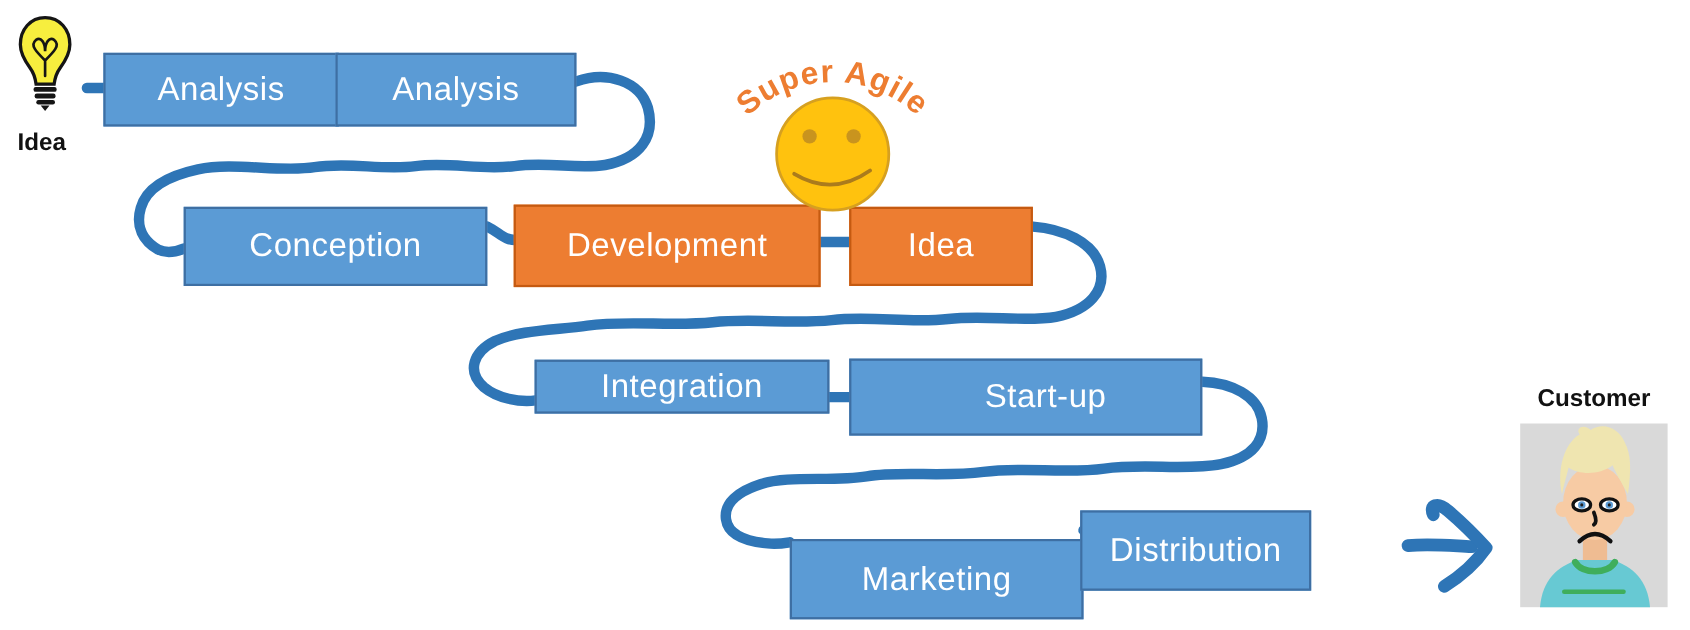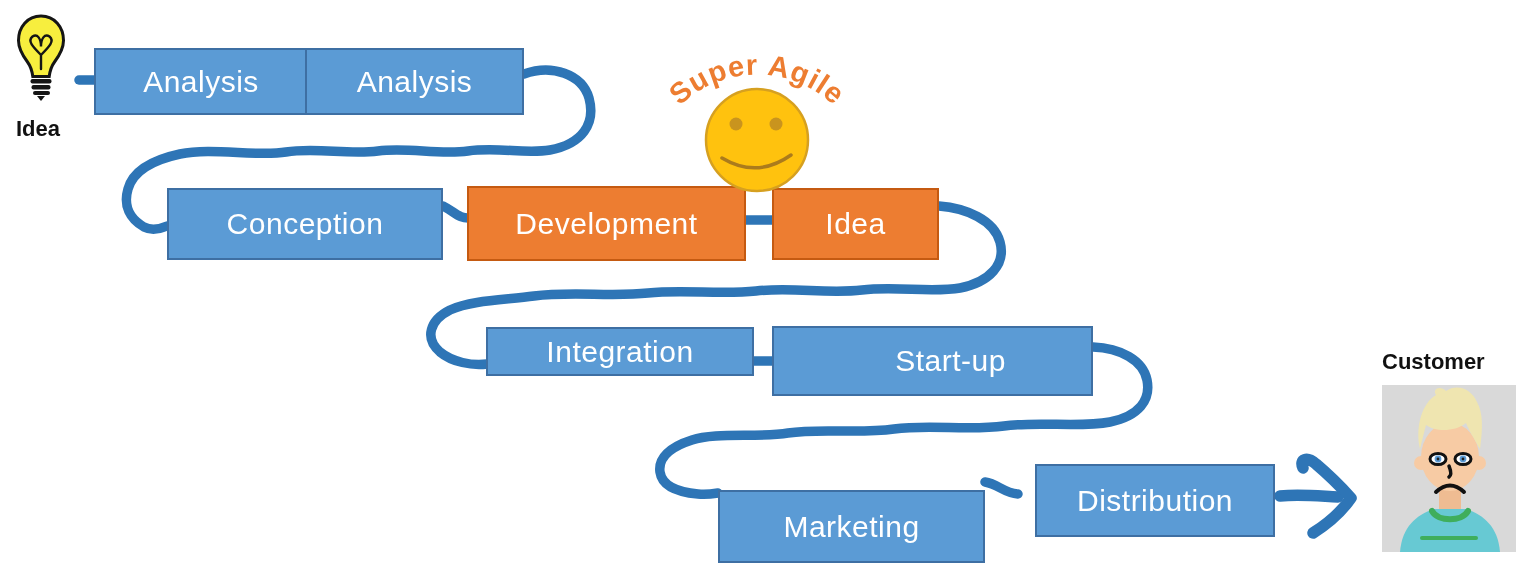--- a/index.html
+++ b/index.html
@@ -141,24 +141,24 @@
   </svg>
 
   <div class="stage blue" style="left:94px;  top:48px;  width:214px; height:67px;">Analysis</div>
   <div class="stage blue" style="left:305px; top:48px;  width:219px; height:67px;">Analysis</div>
   <div class="stage orange" style="left:467px; top:186px; width:279px; height:75px;">Development</div>
   <div class="stage blue" style="left:167px; top:188px; width:276px; height:72px;">Conception</div>
   <div class="stage orange" style="left:772px; top:188px; width:167px; height:72px;">Idea</div>
   <div class="stage blue" style="left:486px; top:327px; width:268px; height:49px;">Integration</div>
   <div class="stage blue" style="left:772px; top:326px; width:321px; height:70px;padding-left:36px;">Start-up</div>
   <div class="stage blue" style="left:718px; top:463px; width:267px; height:73px;margin-top:27px;">Marketing</div>
-  <div class="stage blue" style="left:1035px;top:464px; width:240px; height:73px;">Distribution</div>
+  <div class="stage blue" style="left:982px;top:464px; width:210px; height:73px;">Distribution</div>
 
   <div class="side-label" style="left:16px; top:116px; width:64px;">Idea</div>
-  <div class="side-label" style="left:1382px; top:349px; width:134px; text-align:left;">Customer</div>
+  <div class="side-label" style="left:1382px; top:349px; width:134px; text-align:center;">Customer</div>
 
   <svg class="layer overlay" viewBox="0 0 1536 573">
     <g>
       <circle class="smiley-body" cx="757" cy="140" r="51"></circle>
       <circle class="smiley-eye" cx="736" cy="124" r="6.5"></circle>
       <circle class="smiley-eye" cx="776" cy="124" r="6.5"></circle>
       <path class="smiley-mouth" d="M 722 158 Q 757 179 791 155"></path>
     </g>
     <defs>
       <path id="agileArc" d="M 674 112 A 111 111 0 0 1 840 112"></path>

